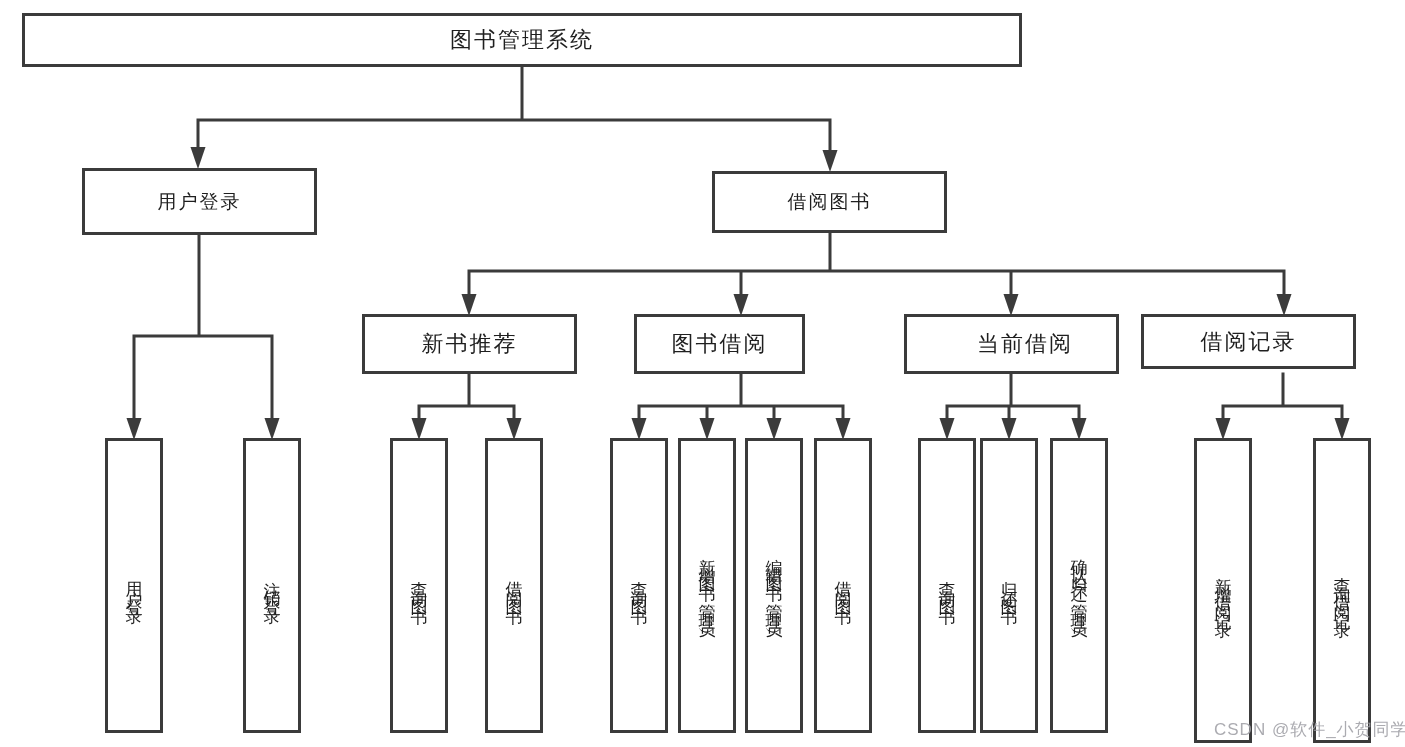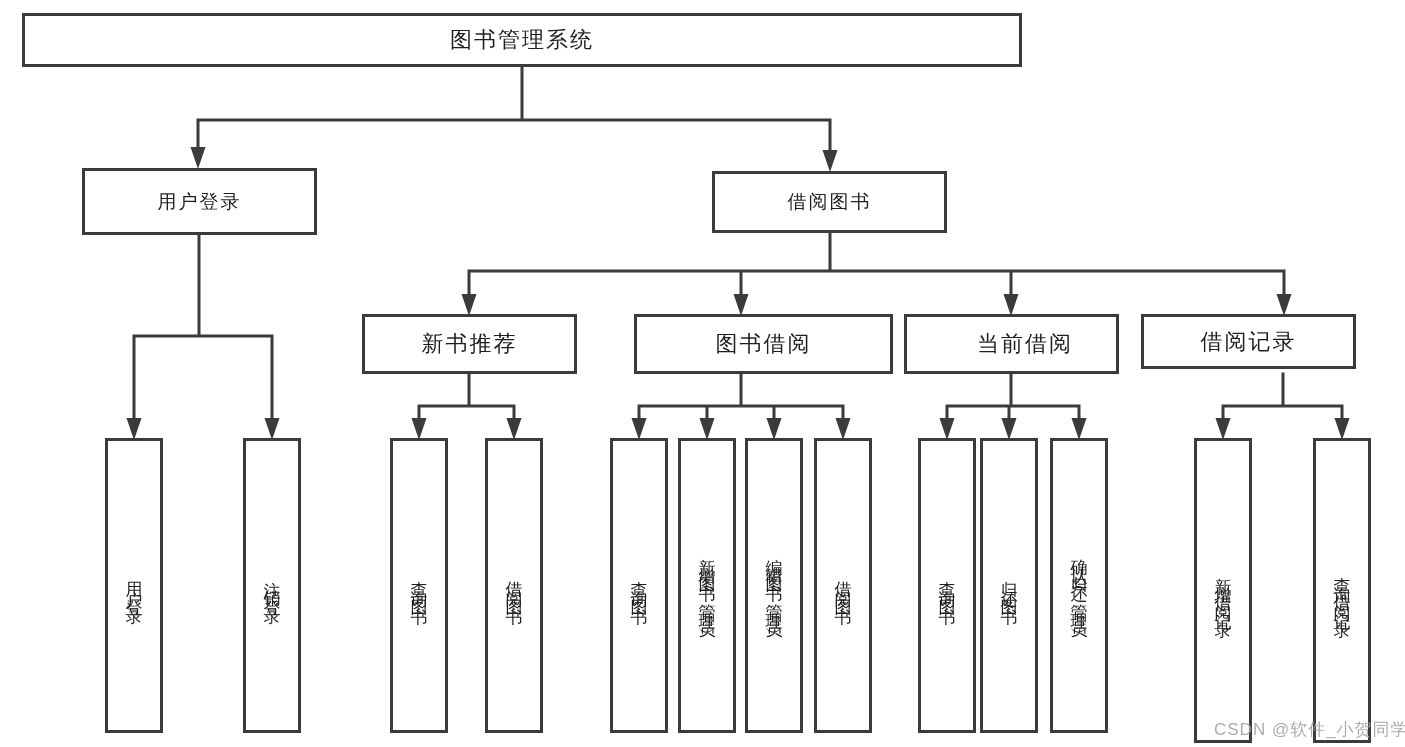--- a/index.html
+++ b/index.html
@@ -108,21 +108,21 @@
       <polygon points="1334.5,418 1349.5,418 1342,440"></polygon>
     </g>
   </svg>
 
   <div class="box" style="left:22px;top:13px;width:1000px;height:54px;">图书管理系统</div>
 
   <div class="box lvl2" style="left:82px;top:168px;width:235px;height:67px;">用户登录</div>
   <div class="box lvl2" style="left:712px;top:171px;width:235px;height:62px;">借阅图书</div>
 
   <div class="box" style="left:362px;top:314px;width:215px;height:60px;">新书推荐</div>
-  <div class="box" style="left:634px;top:314px;width:259px;height:60px;">图书借阅</div>
+  <div class="box" style="left:634px;top:314px;width:171px;height:60px;">图书借阅</div>
   <div class="box" style="left:904px;top:314px;width:215px;height:60px;padding-left:27px;">当前借阅</div>
   <div class="box" style="left:1141px;top:314px;width:215px;height:55px;text-align:right;">借阅记录</div>
 
   <div class="vbox" style="left:105px;">
     <span class="vtext">用户登录</span>
   </div>
   <div class="vbox" style="left:243px;">
     <span class="vtext">注销登录</span>
   </div>
 

